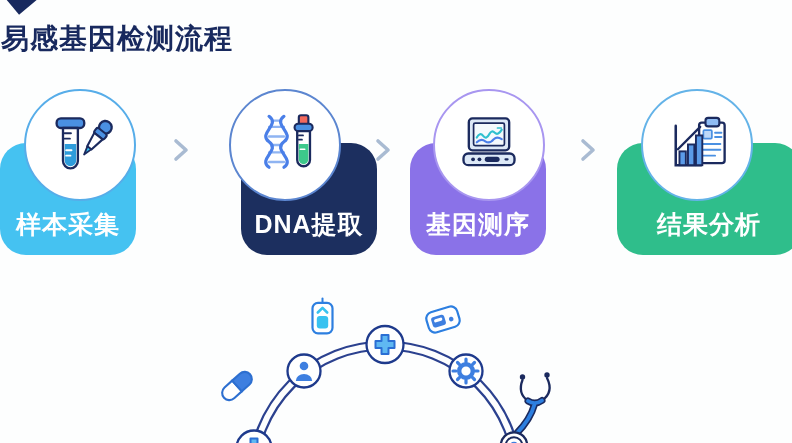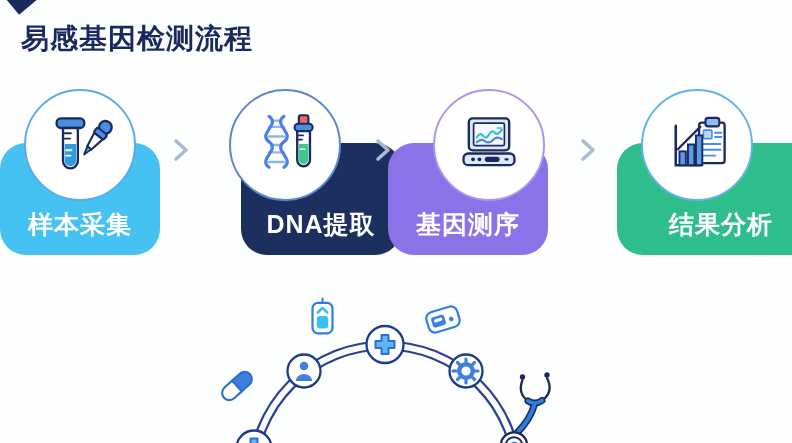--- a/index.html
+++ b/index.html
@@ -10,21 +10,21 @@
   }
   .corner-mark{
     position:absolute; left:9px; top:-13px; width:23px; height:23px;
     transform:rotate(50deg);
   }
   .page-title{
     position:absolute; left:1px; top:20px;
     font-size:28px; font-weight:800; letter-spacing:1px;
   }
   .step-card{
-    position:absolute; top:143px; width:160px; height:112px;
+    position:absolute; top:143px; width:136px; height:112px;
     border-radius:26px;
   }
   .step-circle{
     position:absolute; top:89px; width:112px; height:112px;
     border-radius:50%; background:#fff; border:2px solid #9cc;
     box-sizing:border-box; display:flex; align-items:center; justify-content:center;
   }
   .step-label{
     position:absolute; left:0; right:0; top:66px; text-align:center;
     font-size:25px; font-weight:700; color:#ffffff; line-height:30px;
@@ -33,31 +33,31 @@
   .chevron{ position:absolute; top:137px; }
   .decor-svg{ position:absolute; left:170px; top:293px; }
 </style>
 </head>
 <body>
 
 <div id="stage" style="background: rgb(253, 254, 254);">
 
   <div class="corner-mark" style="background: rgb(24, 41, 94);"></div>
 
-  <div class="page-title" style="color: rgb(24, 41, 94); padding-left: 20px;">易感基因检测流程</div>
+  <div class="page-title" style="color: rgb(24, 41, 94);">易感基因检测流程</div>
 
   <div class="step-card" style="left: 0px; background-color: rgb(69, 194, 241);">
     <div class="step-label">样本采集</div>
   </div>
 
   <div class="step-card" style="left: 205px; background-color: rgb(28, 47, 95); margin-left: 36px;">
     <div class="step-label">DNA提取</div>
   </div>
 
-  <div class="step-card" style="left: 388px; background-color: rgb(138, 114, 232);">
+  <div class="step-card" style="left: 410px; background-color: rgb(138, 114, 232);">
     <div class="step-label">基因测序</div>
   </div>
 
   <div class="step-card" style="left: 617px; background-color: rgb(47, 190, 139); padding-left: 48px;">
     <div class="step-label">结果分析</div>
   </div>
 
   <div class="step-circle" style="left: 24px; border-color: rgb(87, 173, 233);">
     <svg width="68" height="68" viewBox="0 0 64 64">
       <rect x="10" y="7" width="26" height="9" rx="4" fill="#4A90E2" stroke="#1B2A5E" stroke-width="2.2"></rect>

